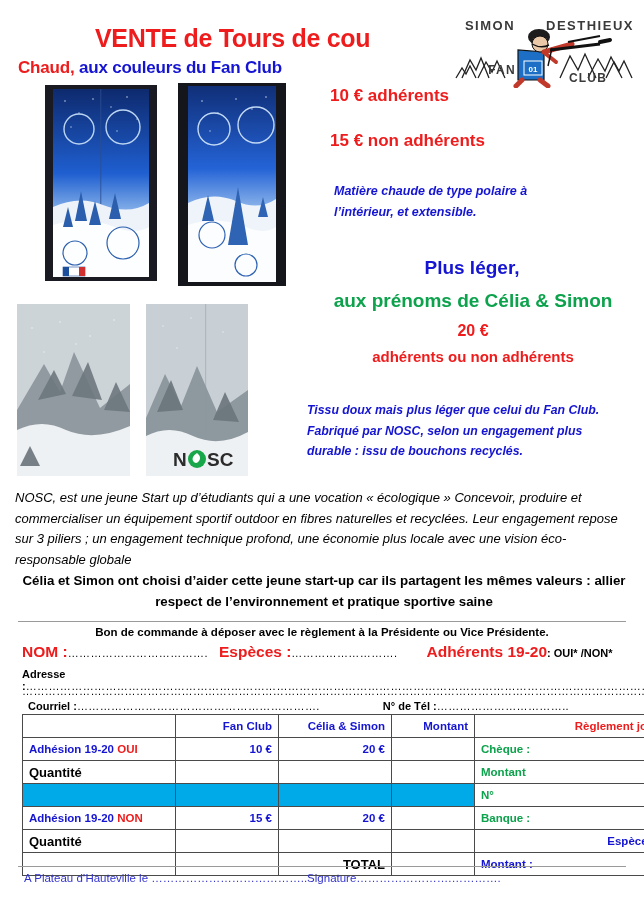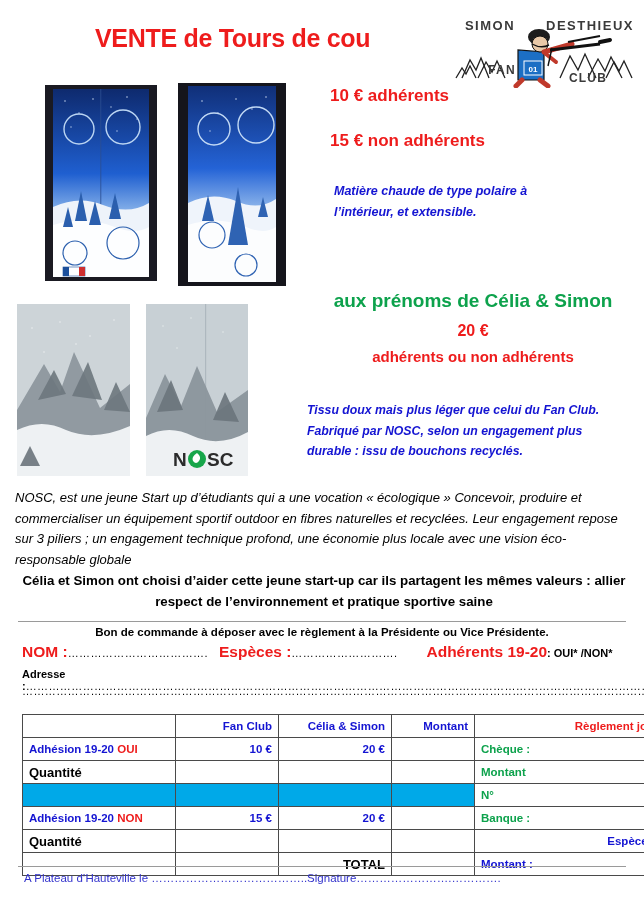--- a/index.html
+++ b/index.html
@@ -161,20 +161,23 @@
     color: #3333CC;
   }
 </style>
 </head>
 <body>
 
 <div id="page">
 
   <div class="abs red bold" id="title-main">VENTE de Tours de cou</div>
 
+  <div class="abs bold" id="title-sub">
+    <span class="red">Chaud,</span><span class="blue"> aux couleurs du Fan Club</span>
+  </div>
 
   <div class="abs" id="logo">
     <svg viewBox="0 0 190 84" width="190" height="84" aria-hidden="true">
 
       <g stroke="#222" stroke-width="1.3" fill="none">
         <path d="M14 74 L22 56 L28 66 L33 54 L41 74"></path>
         <path d="M30 74 L38 58 L44 68 L49 57 L57 74"></path>
         <path d="M8 74 L14 64 L18 70 L22 62 L28 74"></path>
       </g>
 
@@ -370,20 +373,21 @@
   </div>
 
   <div class="abs red" id="price-adh">10 € adhérents</div>
   <div class="abs red" id="price-nonadh">15 € non adhérents</div>
 
   <div class="abs blue" id="matiere">
     <div>Matière chaude de type polaire à</div>
     <div>l’intérieur, et extensible.</div>
   </div>
 
+  <div class="abs blue" id="plus-leger">Plus léger,</div>
   <div class="abs green" id="aux-prenoms">aux prénoms de Célia &amp; Simon</div>
   <div class="abs red" id="price-20">20 €</div>
   <div class="abs red" id="price-20-note">adhérents ou non adhérents</div>
 
   <div class="abs blue" id="tissu">
     <div>Tissu doux mais plus léger que celui du Fan Club.</div>
     <div>Fabriqué par NOSC, selon un engagement plus</div>
     <div>durable : issu de bouchons recyclés.</div>
   </div>
 
@@ -400,20 +404,24 @@
     <span style="margin-left:26px;" class="big-red nowrap">Adhérents 19-20</span><span class="black nowrap" style="font-size:11px;font-weight:bold;">: OUI* /NON*</span>
   </div>
 
   <div class="form-line" id="line-adr">
     <span class="bold">Adresse :</span><span class="dots">…………………………………………………………………………………………………………………………………………………………………………………….</span>
   </div>
   <div class="form-line" id="line-adr2">
     <span class="dots">……………………………………………………………………………………………………………………………………………………………………..</span>
   </div>
 
+  <div class="form-line" id="line-mail">
+    <span class="bold">Courriel :</span><span class="dots">……………………………………………………….</span>
+    <span class="bold" style="margin-left:60px;">N° de Tél :</span><span class="dots">……………………………..</span>
+  </div>
 
   <table id="order-table">
     <thead>
       <tr>
         <th class="col-label"></th>
         <th class="col-fc c blue">Fan Club</th>
         <th class="col-cs c blue">Célia &amp; Simon</th>
         <th class="col-mt c blue">Montant</th>
         <th class="col-reg c red">Règlement joint</th>
       </tr>

